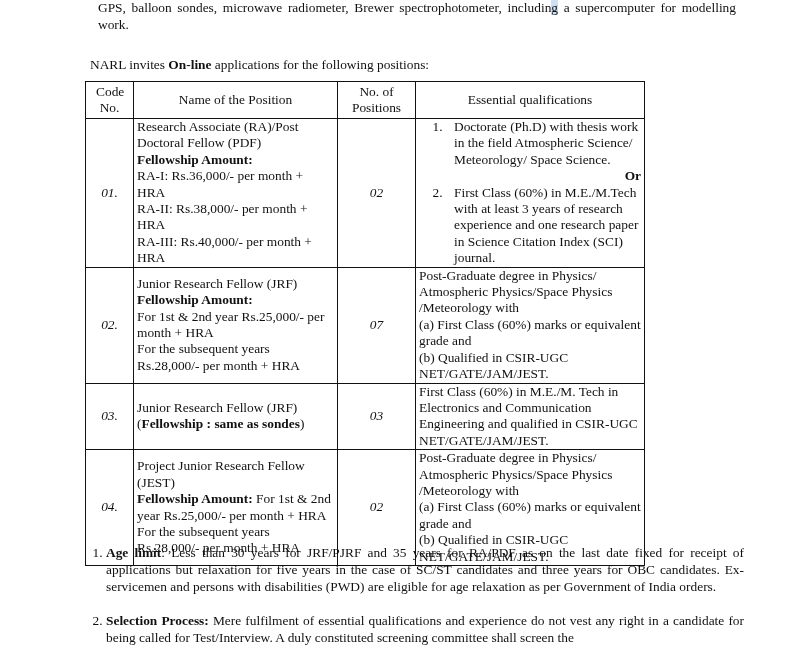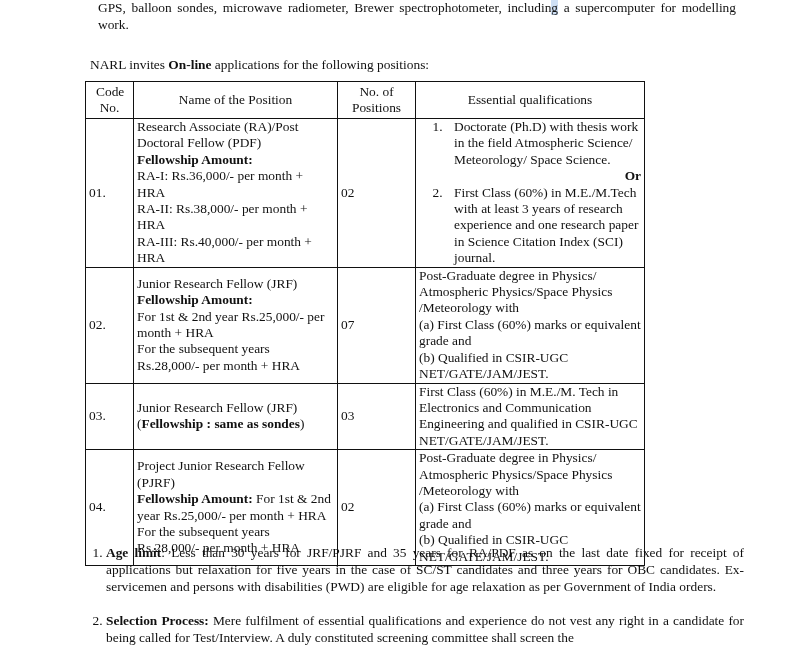--- a/index.html
+++ b/index.html
@@ -7,21 +7,21 @@
          font-family:"Liberation Serif", serif; color:#111; font-size:13.4px; }
   .para { margin:0; line-height:17px; text-align:justify; }
   .p1 { position:absolute; left:90px; top:-1px; width:638px;margin-left:8px; }
   .p2 { position:absolute; left:90px; top:56px; width:638px; }
   .hl { background:#cfe0f5; }
   table.pos { position:absolute; left:85px; top:81px; width:560px;
               border-collapse:collapse; table-layout:fixed; }
   table.pos td, table.pos th { border:1.3px solid #111; vertical-align:middle;
               line-height:16.4px; padding:0 3px; font-weight:normal; }
   th { text-align:center; }
-  td.code, td.num { text-align:left; }
+  td.code, td.num { text-align:center;font-style:italic; }
   td.name { padding-left:4px; }
   td.qual { padding-left:8px; padding-right:4px; }
   b { font-weight:bold; }
   ol.q { margin:0; padding-left:20px; }
   ol.q li { padding-left:8px; }
   .or { text-align:right;font-weight:bold; }
   ol.notes { position:absolute; left:90px; top:544px; width:638px; margin:0; padding-left:16px; }
   ol.notes li { line-height:17px; text-align:justify; margin-bottom:17px; }
 </style>
 </head>
@@ -89,21 +89,21 @@
       <div>Junior Research Fellow (JRF)</div>
       <div><span>(</span><b>Fellowship : same as sondes</b><span>)</span></div>
     </td>
     <td class="num">03</td>
     <td class="qual">First Class (60%) in M.E./M. Tech in Electronics and Communication Engineering and qualified in CSIR-UGC NET/GATE/JAM/JEST.</td>
   </tr>
 
   <tr>
     <td class="code">04.</td>
     <td class="name">
-      <div>Project Junior Research Fellow (PJRF)</div>
+      <div>Project Junior Research Fellow (JEST)</div>
       <div><b>Fellowship Amount:</b><span> For 1st &amp; 2nd year Rs.25,000/- per month + HRA</span></div>
       <div>For the subsequent years Rs.28,000/- per month + HRA</div>
     </td>
     <td class="num">02</td>
     <td class="qual">
       <div>Post-Graduate degree in Physics/ Atmospheric Physics/Space Physics /Meteorology with</div>
       <div>(a) First Class (60%) marks or equivalent grade and</div>
       <div>(b) Qualified in CSIR-UGC NET/GATE/JAM/JEST.</div>
     </td>
   </tr>

